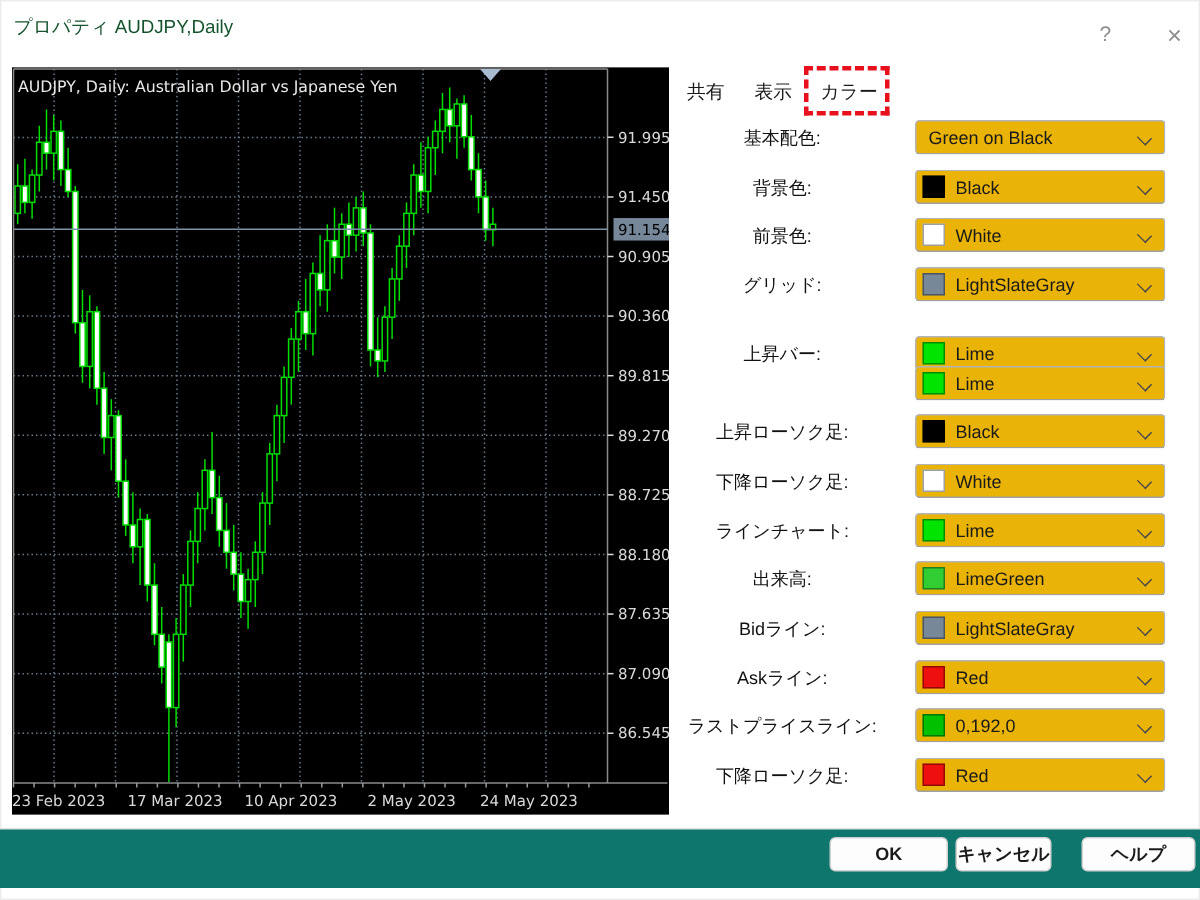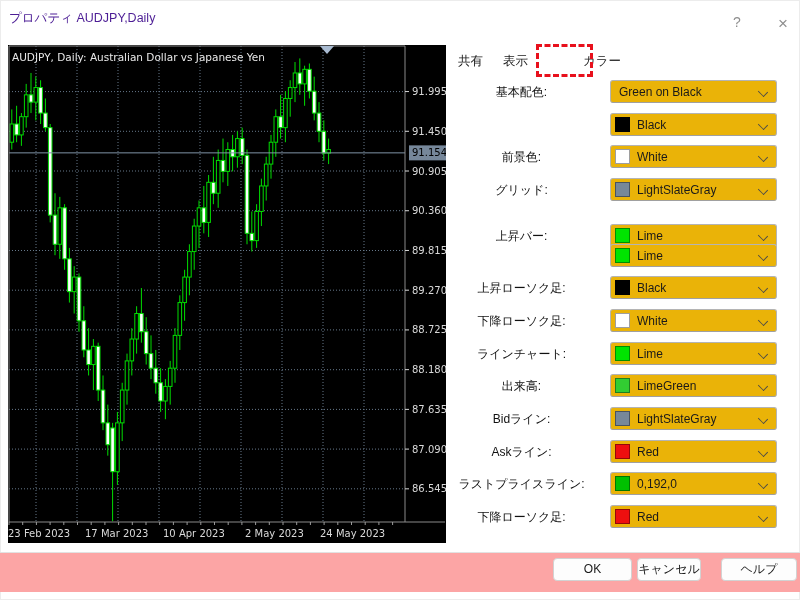--- a/index.html
+++ b/index.html
@@ -2,44 +2,44 @@
 <html><head>
 <meta charset="utf-8">
 <style>
   html,body{margin:0;padding:0;}
   body{
     width:800px;height:600px;overflow:hidden;background:#ffffff;
     font-family:"Liberation Sans","DejaVu Sans",sans-serif;
     position:relative;color:#1a1a1a;
     box-shadow:inset 0 0 0 1px #ececec;
   }
-  .titlebar-title{position:absolute;left:9px;top:10px;font-size:12.5px;color:#4c1d95;}
+  .titlebar-title{position:absolute;left:9px;top:10px;font-size:12.5px;color:#14532d;}
   .tb-btn{position:absolute;top:14px;color:#8f8f8f;cursor:default;}
   .tb-help{left:733px;font-size:14px;}
   .tb-close{left:778px;font-size:17px;}
   .chart-panel{position:absolute;left:8px;top:45px;width:438px;height:498px;background:#000;}
   .tab{position:absolute;top:53px;font-size:12.5px;color:#191919;}
   .tab-0{left:458px;text-align:right;}
   .tab-1{left:503px;}
-  .tab-2{left:547px;margin-left:36px;}
+  .tab-2{left:547px;}
   .annotation-box{position:absolute;left:536px;top:44px;width:57px;height:33px;
     border:3px dashed #e8101c;box-sizing:border-box;z-index:5;}
   .setting-row{position:absolute;left:440px;width:338px;height:23px;}
   .setting-label{position:absolute;left:0;top:4px;width:163px;text-align:center;font-size:12px;color:#111;}
   .combo{position:absolute;left:170px;top:0;width:167px;height:23px;box-sizing:border-box;
     background:#eab308;border:1px solid #b4b4b4;border-bottom-color:#a0a0a0;border-radius:3px;}
   .combo .swatch{position:absolute;left:4px;top:3px;width:15px;height:15px;box-sizing:border-box;
     border:1px solid rgba(0,0,0,0.38);}
   .combo .val{position:absolute;left:26px;top:3.5px;font-size:12px;white-space:nowrap;}
   .combo .val.noswatch{left:8px;}
   .combo .chev{position:absolute;right:9px;top:7px;width:7px;height:7px;
     border-right:1.4px solid #4a4a4a;border-bottom:1.4px solid #4a4a4a;
     transform:rotate(45deg) scaleY(0.8);transform-origin:center;}
-  .footer{position:absolute;left:0;top:552px;width:800px;height:40px;background:#fca5a5;
-    border-top:1px solid #e2e2e2;box-sizing:border-box;}
+  .footer{position:absolute;left:0;top:552px;width:800px;height:40px;background:#0f766e;
+    border-top:1px solid #e2e2e2;box-sizing:border-box;font-weight:bold;}
   .btn{position:absolute;top:5px;height:23px;box-sizing:border-box;background:#fdfdfd;
     border:1px solid #d2d2d2;border-radius:4px;font-size:12px;color:#1a1a1a;
     text-align:center;line-height:21px;cursor:default;}
   .btn-0{left:553px;width:79px;}
   .btn-1{left:637px;width:64px;}
   .btn-2{left:721px;width:76px;}
 </style>
 </head>
 <body>
 
@@ -282,20 +282,21 @@
 <div id="settings-area">
     <div class="setting-row" style="top: 80px;">
     <span class="setting-label">基本配色:</span>
     <div class="combo">
 
       <span class="val noswatch">Green on Black</span>
       <span class="chev"></span>
     </div>
   </div>
     <div class="setting-row" style="top: 113px;">
+    <span class="setting-label">背景色:</span>
     <div class="combo">
       <span class="swatch" style="background: rgb(0, 0, 0);"></span>
       <span class="val">Black</span>
       <span class="chev"></span>
     </div>
   </div>
     <div class="setting-row" style="top: 145px;">
     <span class="setting-label">前景色:</span>
     <div class="combo">
       <span class="swatch" style="background: rgb(255, 255, 255);"></span>

